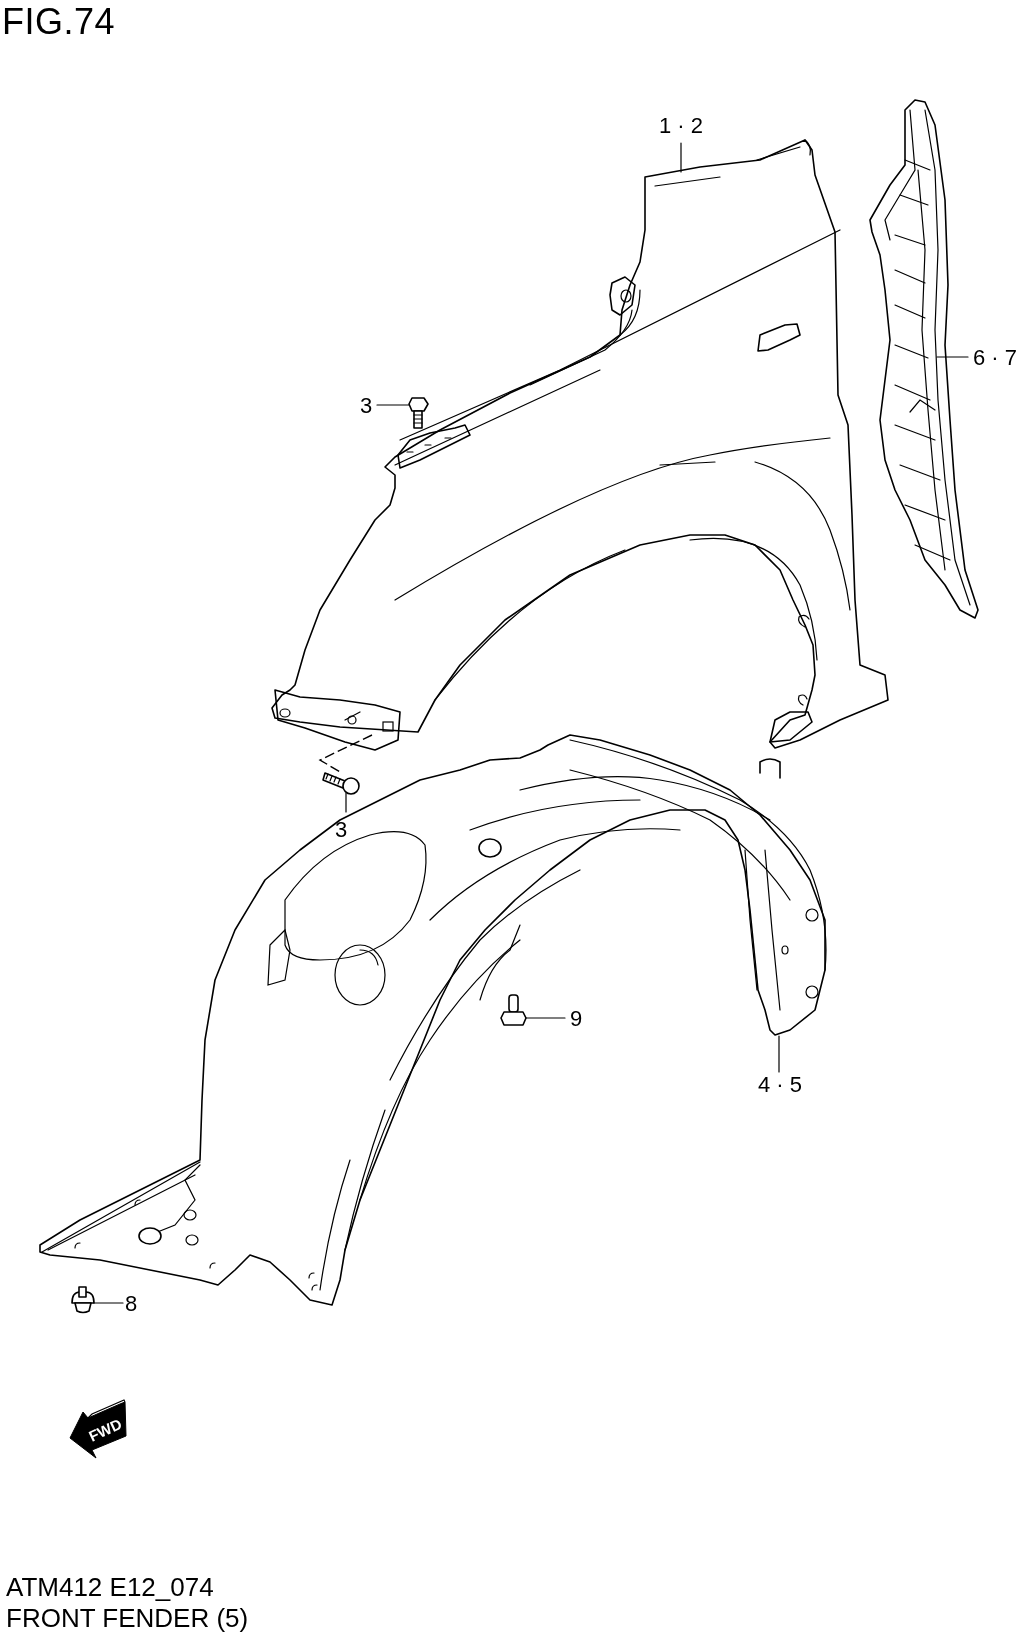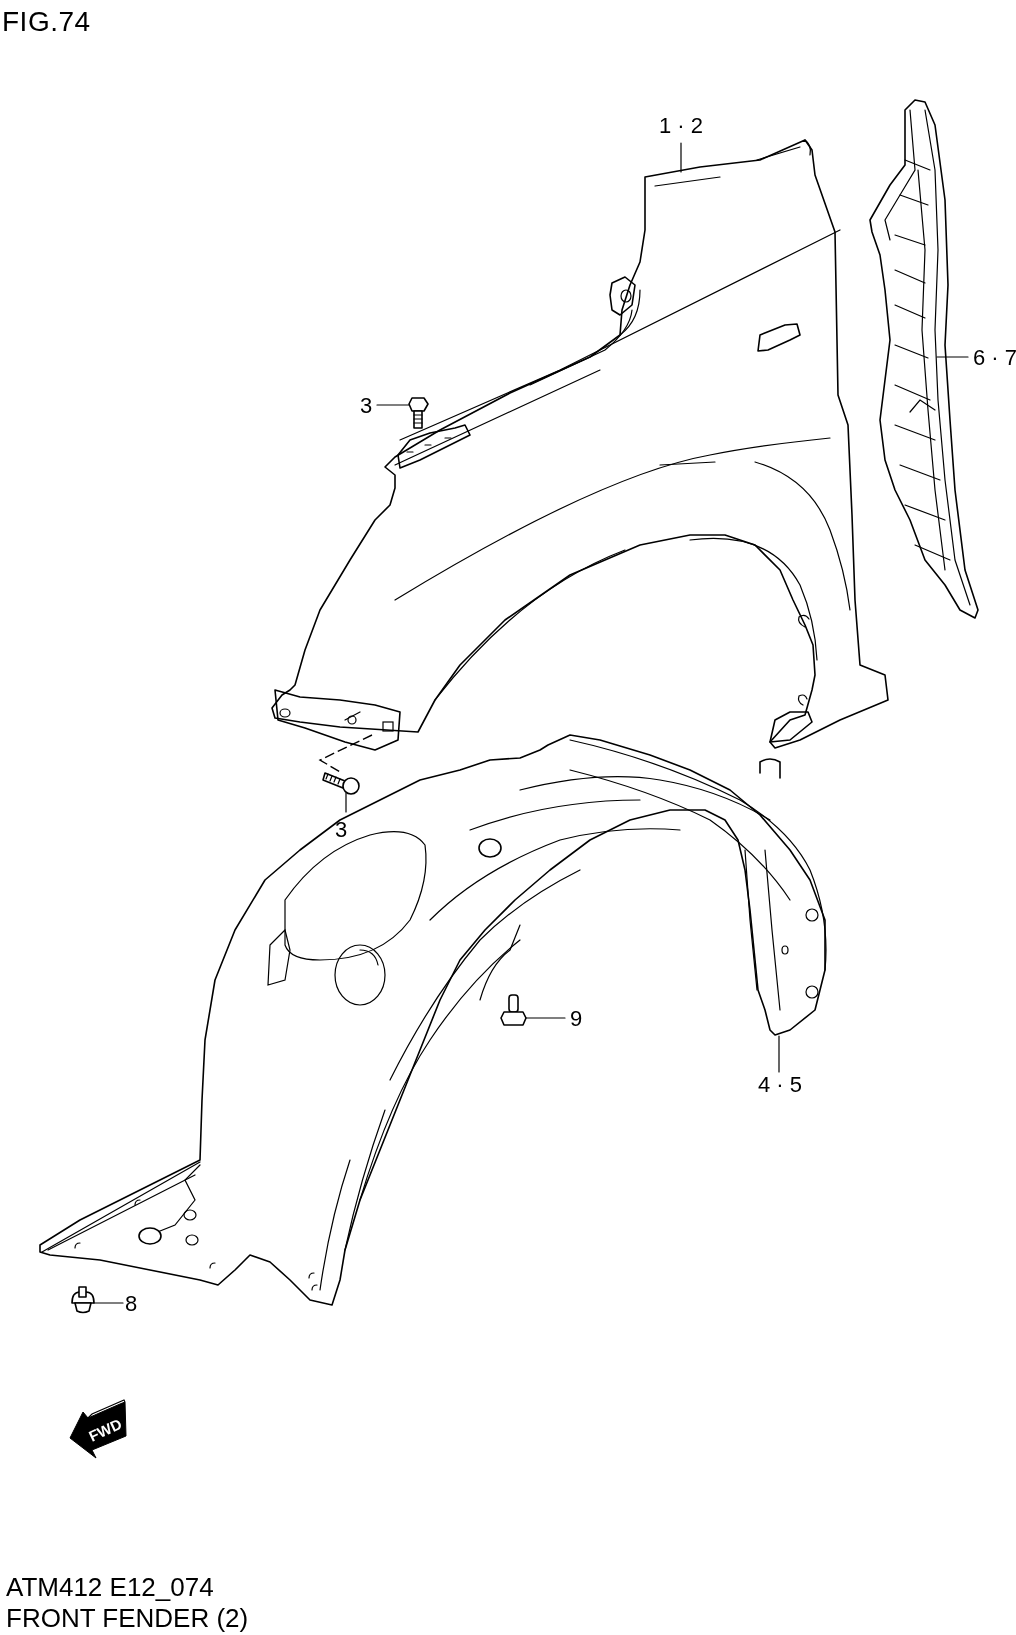--- a/index.html
+++ b/index.html
@@ -1,18 +1,18 @@
 <!DOCTYPE html>
 <html><head>
 <meta charset="utf-8">
 <style>
   html, body { margin: 0; padding: 0; background: #ffffff; }
   body { width: 1016px; height: 1635px; position: relative; overflow: hidden;
          font-family: "Liberation Sans", sans-serif; color: #000; }
-  .fig-title { position: absolute; left: 2px; top: 0px; font-size: 28px; line-height: 44px; letter-spacing: 0.5px; }
+  .fig-title { position: absolute; left: 2px; top: 0px; font-size: 36px; line-height: 44px; letter-spacing: 0.5px; }
   .footer { position: absolute; left: 6px; font-size: 26px; line-height: 26px; }
   .footer.code { top: 1574px; }
   .footer.name { top: 1605px; }
   svg.art { position: absolute; left: 0; top: 0; }
   svg .ln { fill: none; stroke: #000; stroke-width: 1.6; stroke-linejoin: round; stroke-linecap: round; }
   svg .thin { fill: none; stroke: #000; stroke-width: 1.2; stroke-linecap: round; }
   svg .fillw { fill: #fff; stroke: #000; stroke-width: 1.6; stroke-linejoin: round; }
   svg .dash { fill: none; stroke: #000; stroke-width: 1.4; stroke-dasharray: 10 4; }
   svg text.callout { font-family: "Liberation Sans", sans-serif; font-size: 22px; fill: #000; }
   svg text.fwd { font-family: "Liberation Sans", sans-serif; font-size: 15px; font-weight: bold; fill: #fff; }
@@ -184,13 +184,13 @@
   <text class="callout" x="125" y="1311">8</text>
 
   <g>
     <path d="M70,1438 L83,1412 L88,1418 L120,1404 L125,1402 L126,1436 L92,1450 L96,1458 Z" fill="#000" stroke="#000" stroke-width="1"></path>
     <path d="M88,1418 L92,1414 L124,1400 L125,1402" fill="none" stroke="#000" stroke-width="1.2"></path>
     <text class="fwd" x="92" y="1442" transform="rotate(-25 92 1442)">FWD</text>
   </g>
 </svg>
 
 <div class="footer code">ATM412 E12_074</div>
-<div class="footer name">FRONT FENDER (2)</div>
+<div class="footer name">FRONT FENDER (5)</div>
 
 </body></html>

